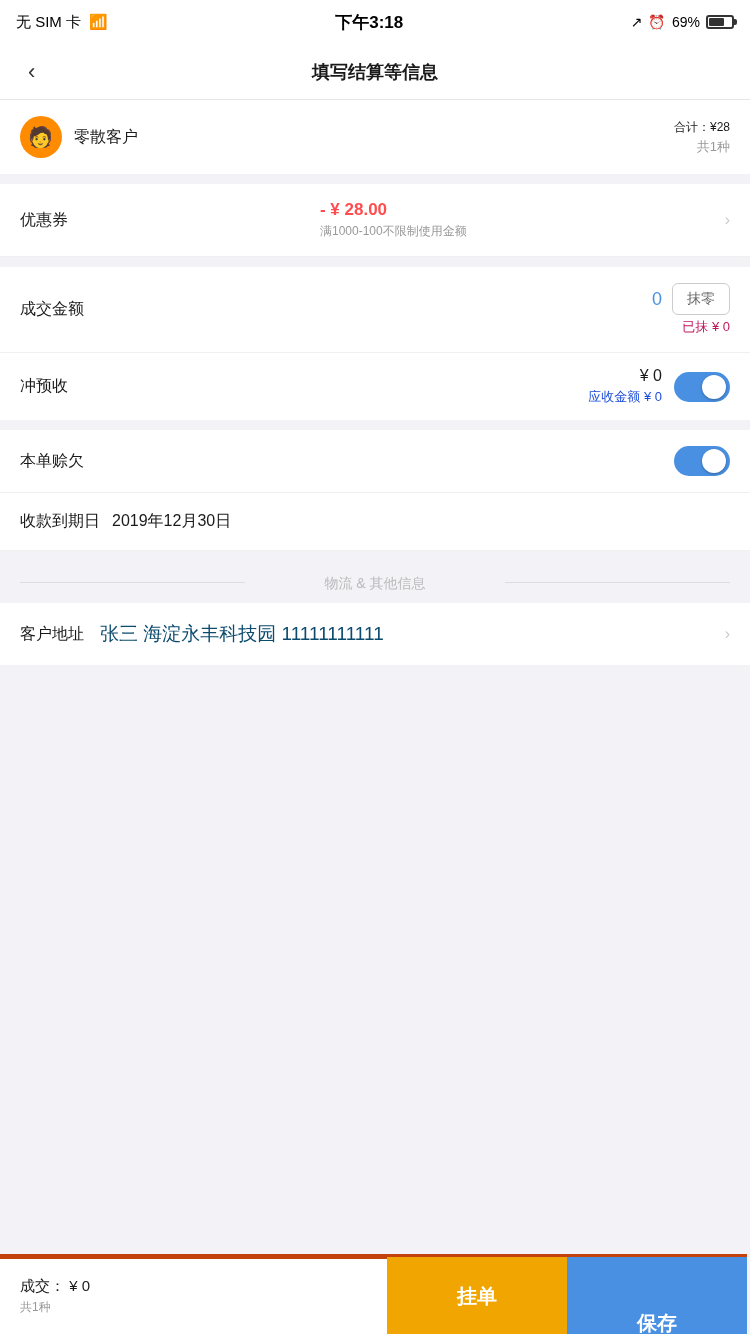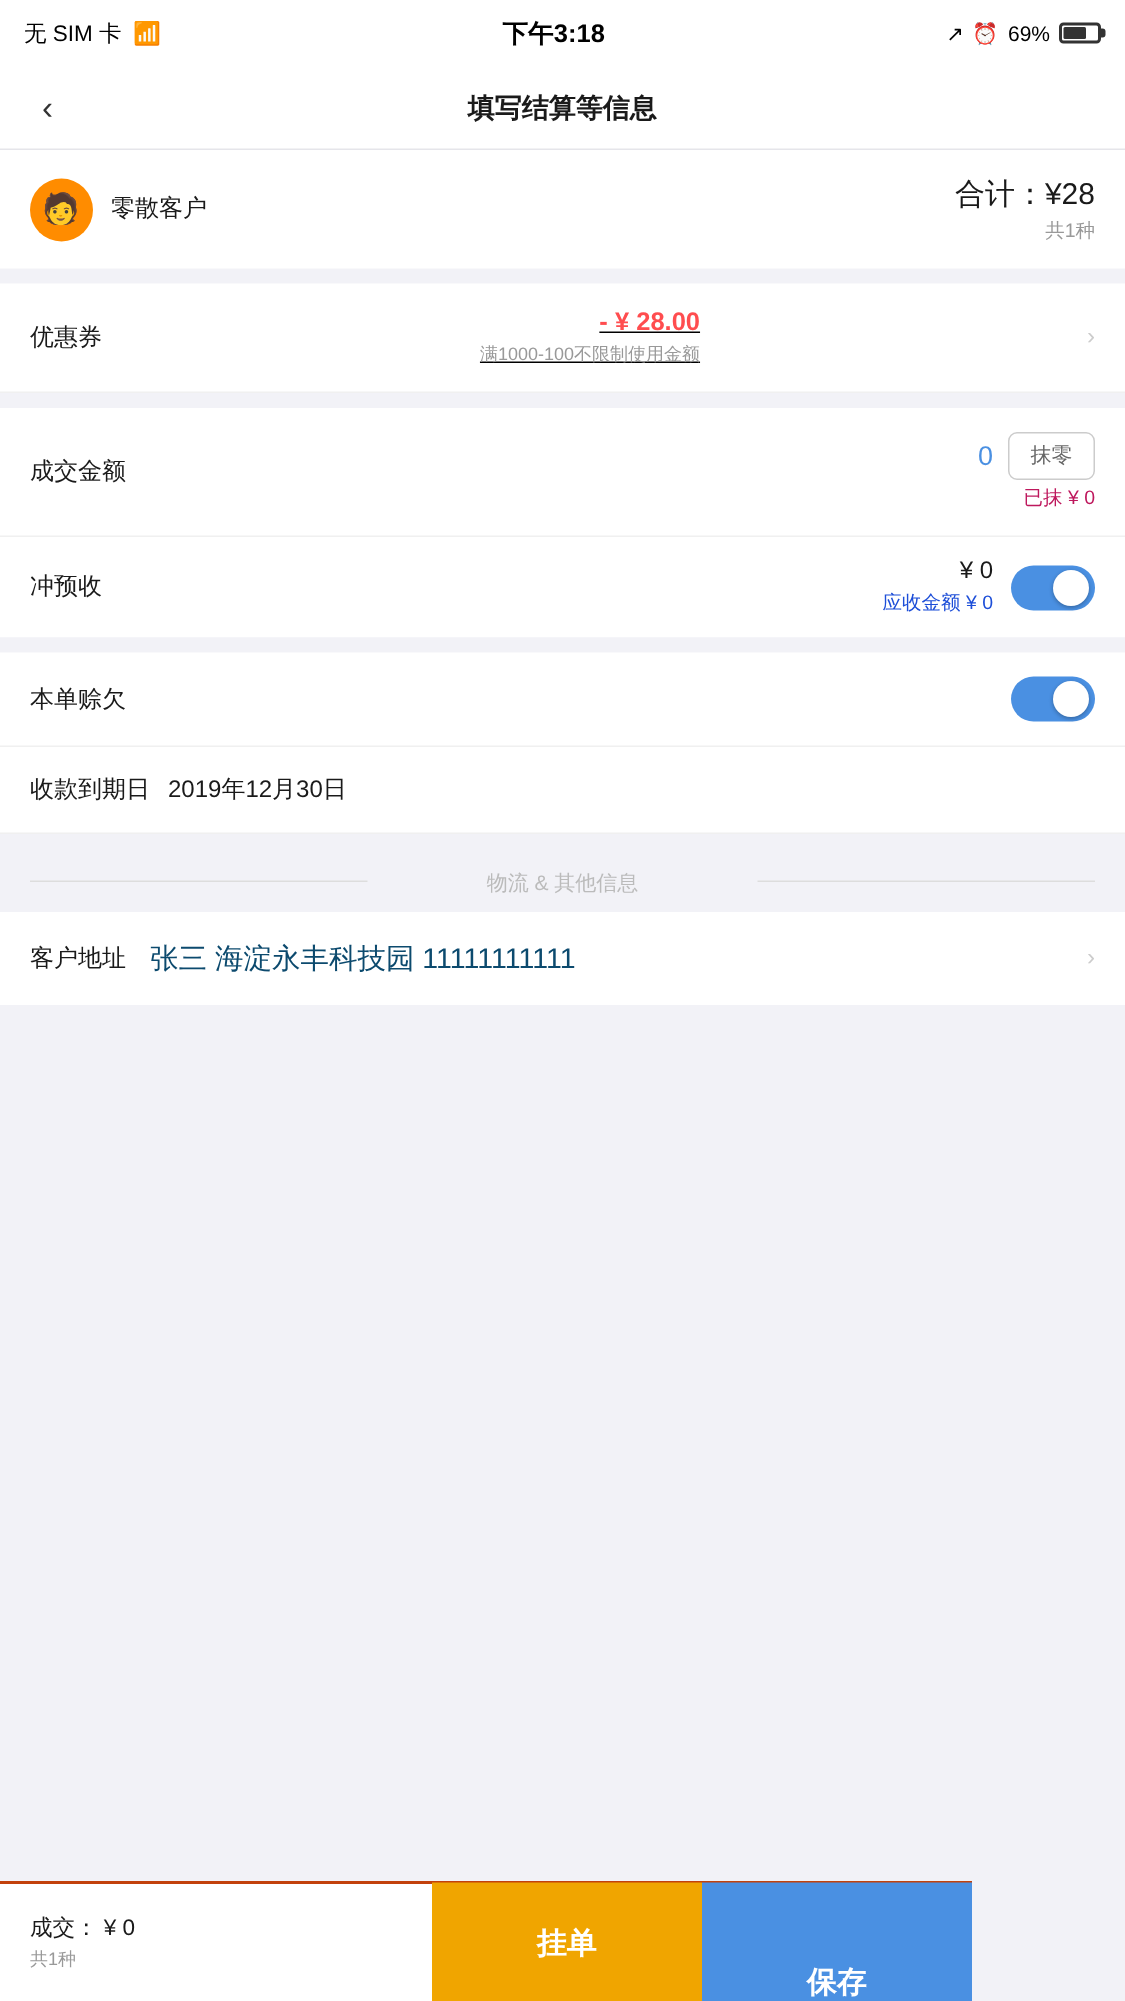--- a/index.html
+++ b/index.html
@@ -77,21 +77,21 @@
       margin-bottom: 10px;
     }
     .customer-left { display: flex; align-items: center; gap: 12px; }
     .customer-avatar {
       width: 42px; height: 42px; border-radius: 50%; background: #ff8c00;
       display: flex; align-items: center; justify-content: center;
       font-size: 20px;
     }
     .customer-name { font-size: 16px; font-weight: 500; color: #1a1a1a; }
     .customer-right { text-align: right; }
-    .total-amount { font-size: 20px; color: #1a1a1a; }
+    .total-amount { font-size: 12px; color: #1a1a1a; }
     .total-count { font-size: 13px; color: #999; margin-top: 2px; }
 
     
     .row-item {
       background: #fff;
       padding: 16px 20px;
       display: flex;
       align-items: center;
       justify-content: space-between;
       border-bottom: 1px solid #f0f0f0;
@@ -101,21 +101,21 @@
     .row-label { font-size: 16px; color: #1a1a1a; }
     .row-sub { font-size: 13px; color: #be185d; margin-top: 3px; text-align: right; }
     .coupon-section {
       background: #fff;
       padding: 16px 20px;
       display: flex;
       align-items: center;
       justify-content: space-between;
       border-bottom: 1px solid #f0f0f0;
     }
-    .coupon-right { text-align: right; text-decoration: underline; }
+    .coupon-right { text-align: left; }
     .coupon-amount { font-size: 17px; color: #ff4d4f; font-weight: 600; }
     .coupon-desc { font-size: 12px; color: #999; margin-top: 3px; }
     .chevron { font-size: 16px; color: #ccc; margin-left: 6px; }
 
     
     .amount-input {
       font-size: 18px; color: #4a90e2; font-weight: 500;
       background: none; border: none; outline: none;
       width: 60px; text-align: right;
     }
@@ -187,26 +187,26 @@
       justify-content: space-between;
     }
     .address-label { font-size: 16px; color: #1a1a1a; flex-shrink: 0; margin-right: 16px; }
     .address-value { font-size: 19px; color: #0c4a6e; flex: 1; }
 
     
     .bottom-bar {
       position: fixed;
       bottom: 0;
       left: 0;
-      width: 648px;
+      width: 747px;
       height: 80px;
       background: #fff;
       display: flex;
       align-items: center;
-      border-top: 2px solid #c2410c;
+      border-top: 5px solid #c2410c;
     }
     .bottom-info {
       flex: 1;
       padding: 0 20px;
     }
     .bottom-deal { font-size: 15px; color: #1a1a1a; }
     .bottom-count { font-size: 12px; color: #999; margin-top: 3px; }
     .bottom-btn-hold {
       height: 80px;
       width: 180px;

